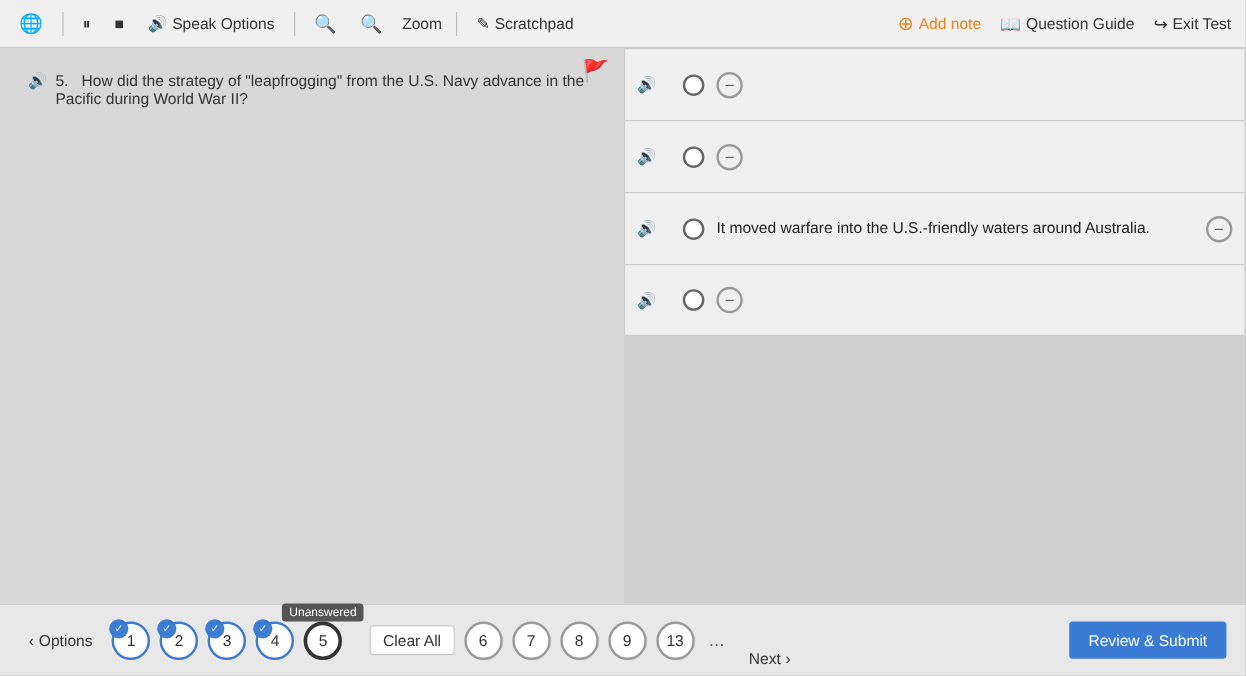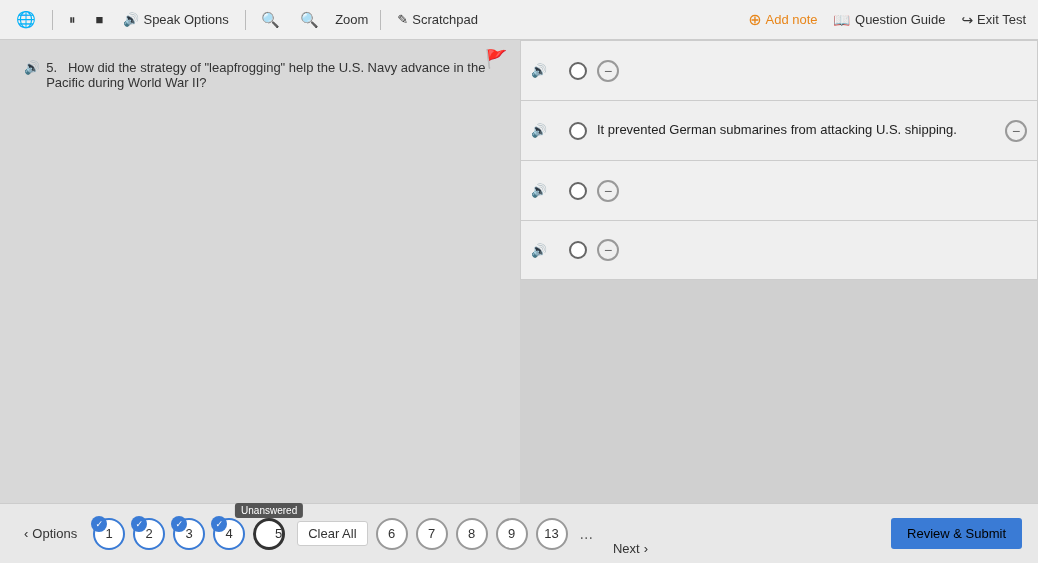--- a/index.html
+++ b/index.html
@@ -180,33 +180,33 @@
       white-space: nowrap;
     }
     .clear-all-btn {
       background: white;
       border: 1px solid #ccc;
       padding: 4px 10px;
       font-size: 13px;
       cursor: pointer;
       border-radius: 3px;
       color: #333;
-      margin-left: 4px;
+      margin-left: 15px;
     }
     .dots {
       font-size: 16px; color: #666; padding: 0 4px;
     }
     .next-btn {
       display: flex; align-items: flex-start; gap: 4px;
       background: none; border: none; cursor: pointer;
       font-size: 13px; color: #333; padding: 4px 8px; margin-top: 30px;
     }
     .review-btn {
       background: #3a7bd5;
-      color: #000000;
+      color: #ffffff;
       border: none;
       padding: 8px 16px;
       font-size: 13px;
       cursor: pointer;
       border-radius: 3px;
       margin-left: auto;
     }
     .flag-icon {
       position: absolute;
       top: 8px;
@@ -295,21 +295,21 @@
 
   <div class="content-area">
 
     <div class="question-panel">
       <span class="flag-icon">🚩</span>
       <div class="question-number">
         <span style="cursor:pointer; color:#888; font-size:13px;">🔊</span>
         <span>
           <span>5.</span>
           &nbsp;
-          <span>How did the strategy of "leapfrogging" help the U.S. Navy advance in the Pacific during World War II?</span>
+          <span>How did the strategy of "leapfrogging" from the U.S. Navy advance in the Pacific during World War II?</span>
         </span>
       </div>
     </div>
 
     <div class="answer-panel">
 
       <div class="answer-option">
         <button class="speaker-btn">
           <span>🔊</span>
         </button>
@@ -317,31 +317,31 @@
         <button class="eliminate-btn">
           <span>−</span>
         </button>
       </div>
 
       <div class="answer-option" style="background:#efefef;">
         <button class="speaker-btn">
           <span>🔊</span>
         </button>
         <div class="radio-btn"></div>
-        <span class="answer-text">It prevented German submarines from attacking U.S. shipping.</span>
         <button class="eliminate-btn">
           <span>−</span>
         </button>
       </div>
 
       <div class="answer-option">
         <button class="speaker-btn">
           <span>🔊</span>
         </button>
         <div class="radio-btn"></div>
+        <span class="answer-text">It moved warfare into the U.S.-friendly waters around Australia.</span>
         <button class="eliminate-btn">
           <span>−</span>
         </button>
       </div>
 
       <div class="answer-option" style="background:#efefef;">
         <button class="speaker-btn">
           <span>🔊</span>
         </button>
         <div class="radio-btn"></div>
@@ -372,21 +372,21 @@
     <div class="page-btn answered">
       <span class="check-circle" style="position:absolute; top:-4px; left:-4px; width:16px; height:16px; font-size:9px;">✓</span>
       <span>3</span>
     </div>
 
     <div class="page-btn answered">
       <span class="check-circle" style="position:absolute; top:-4px; left:-4px; width:16px; height:16px; font-size:9px;">✓</span>
       <span>4</span>
     </div>
 
-    <div class="page-btn current" style="position:relative;justify-content:flex-end;">
+    <div class="page-btn current" style="position:relative;">
       <span class="unanswered-tag">Unanswered</span>
       <span>5</span>
     </div>
 
     <button class="clear-all-btn">
       <span>Clear All</span>
     </button>
 
     <div class="page-btn">
       <span>6</span>

